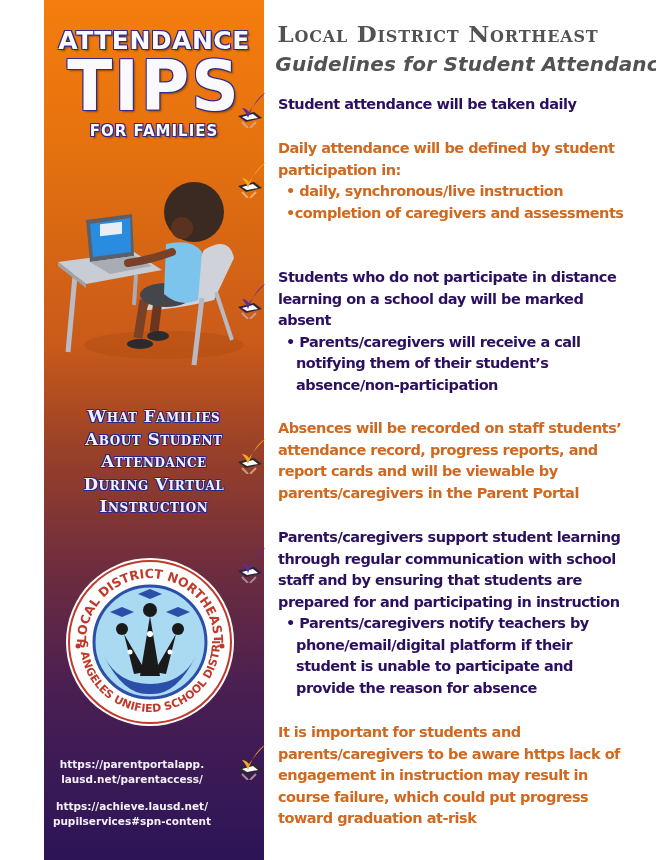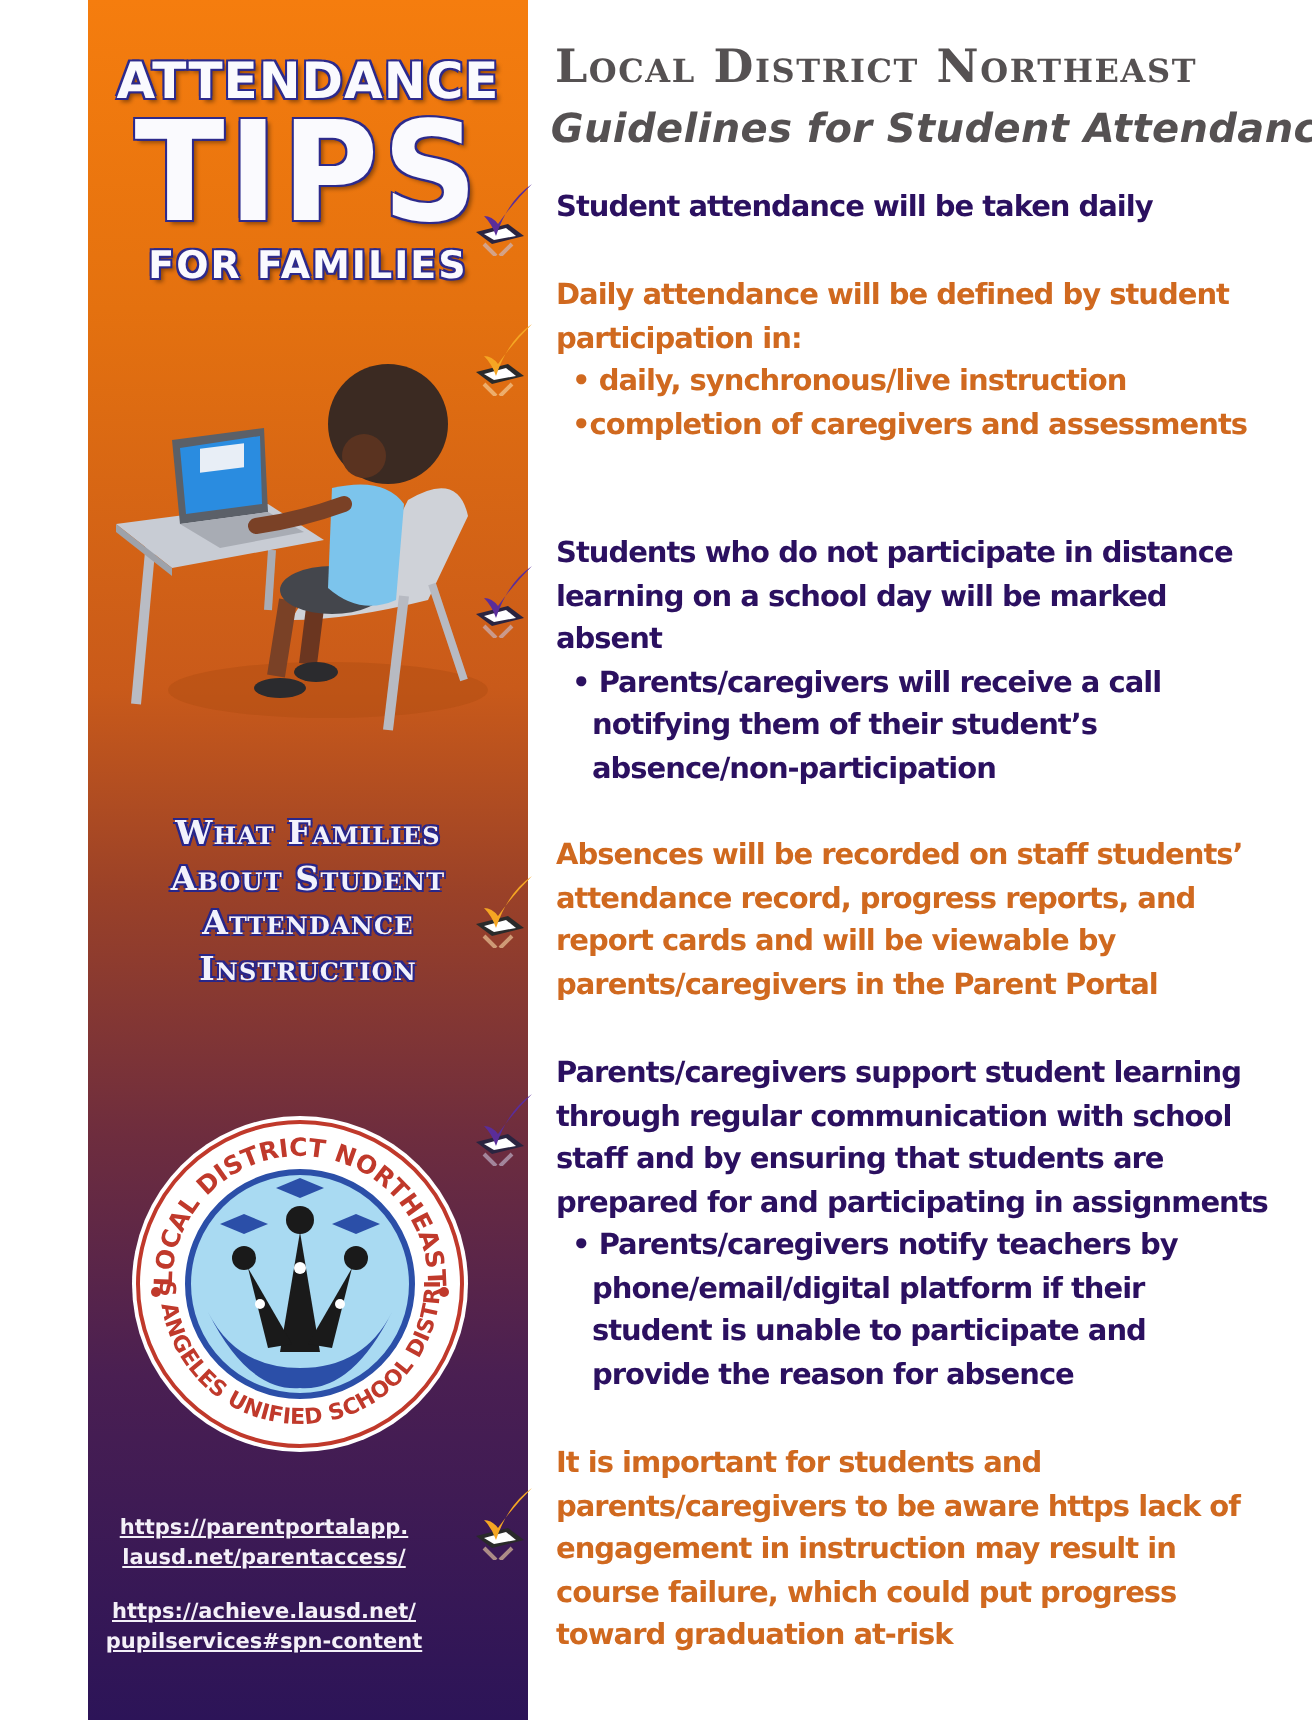--- a/index.html
+++ b/index.html
@@ -11,35 +11,35 @@
     background: linear-gradient(180deg, #f57d0e 0%, #e4710f 18%, #c95a1a 40%, #9a4128 52%, #6e2d3e 66%, #4a1f52 80%, #2c1458 100%);
     margin-left: 44px;
   }
   .hdr-word {
     position: absolute; left: 0; width: 220px; text-align: center; color: #fafafe;
     font-family: "DejaVu Sans", sans-serif; font-weight: bold;
     text-shadow: 1px 1px 0 #2d2a8c, -1px -1px 0 #2d2a8c, 1px -1px 0 #2d2a8c, -1px 1px 0 #2d2a8c, 2px 2px 2px rgba(0,0,0,0.4);
   }
   .hdr-attendance { top: 26px; font-size: 25px; letter-spacing: 0.5px; }
   .hdr-tips { top: 54px; font-size: 66px; line-height: 66px; letter-spacing: 2px; transform: scaleY(1.05); }
-  .hdr-families { top: 122px; font-size: 19px; letter-spacing: 1px; text-align: center; }
+  .hdr-families { top: 122px; font-size: 15px; letter-spacing: 1px; text-align: center; }
 
   .illustration { position: absolute; left: 10px; top: 160px; width: 200px; height: 210px; }
 
   .sidebar-headline {
     position: absolute; left: 0; top: 406px; width: 220px; text-align: center;
     color: #f2f2fc; font-family: "DejaVu Serif", serif; font-weight: bold;
     font-size: 16.5px; line-height: 22.5px; font-variant: small-caps; letter-spacing: 0.6px;
     text-shadow: 1px 1px 0 #28268a, -1px -1px 0 #28268a, 1px -1px 0 #28268a, -1px 1px 0 #28268a;
   }
 
   .logo { position: absolute; left: 20px; top: 556px; width: 172px; height: 172px; }
 
   .links { position: absolute; left: 0; top: 757px; width: 176px; text-align: center;
-    color: #f4f0f8; font-family: "DejaVu Sans", sans-serif; font-weight: bold; font-size: 10.5px; line-height: 15px; text-decoration: underline; }
+    color: #f4f0f8; font-family: "DejaVu Sans", sans-serif; font-weight: bold; font-size: 10.5px; line-height: 15px; }
   .links .gap { height: 12px; }
 
   .main { position: absolute; left: 220px; top: 0; width: 436px; height: 860px; }
   .main-title {
     position: absolute; top: 20px; left: 0; width: 436px; text-align: center;
     color: #555152; font-family: "DejaVu Serif", serif; font-weight: bold;
     font-size: 23px; font-variant: small-caps; letter-spacing: 0.8px;
   }
   .main-subtitle {
     position: absolute; top: 52px; left: 0; width: 508px; text-align: center;
@@ -98,20 +98,21 @@
     <path d="M118 92 Q96 100 74 103" stroke="#7a4126" stroke-width="8" fill="none" stroke-linecap="round"></path>
 
     <circle cx="140" cy="52" r="30" fill="#3b2a22"></circle>
     <circle cx="128" cy="68" r="11" fill="#5a3320"></circle>
   </svg>
 
   <div class="sidebar-headline">
     <div>What Families</div>
     <div>About Student</div>
     <div>Attendance</div>
+    <div>During Virtual</div>
     <div>Instruction</div>
   </div>
 
   <svg class="logo" viewBox="0 0 172 172">
     <defs>
       <path id="arcTop" d="M 22 86 A 64 64 0 0 1 150 86"></path>
       <path id="arcBot" d="M 16 86 A 70 70 0 0 0 156 86"></path>
     </defs>
     <circle cx="86" cy="86" r="84" fill="#ffffff"></circle>
     <circle cx="86" cy="86" r="81" fill="#ffffff" stroke="#c0392b" stroke-width="2"></circle>
@@ -221,21 +222,21 @@
     <svg class="check" style="top:18px;" viewBox="0 0 32 38">
       <polygon points="2,26 18,22 26,28 10,32" fill="#2a2440"></polygon>
       <polygon points="6,27 17,24 22,28 11,30" fill="#ffffff"></polygon>
       <path d="M6 18 Q10 22 12 28 Q18 10 30 2 Q20 12 13 22 Q10 18 6 18 Z" fill="#5a2d9a"></path>
       <path d="M6 32 L12 38 M20 32 L14 38" stroke="#c9c2d8" stroke-width="2" opacity="0.6"></path>
     </svg>
     <div class="item-text purple" style="top:0;">
       <div>Parents/caregivers support student learning</div>
       <div>through regular communication with school</div>
       <div>staff and by ensuring that students are</div>
-      <div>prepared for and participating in assignments</div>
+      <div>prepared for and participating in instruction</div>
       <div class="sub2" style="width:340px;">• Parents/caregivers notify teachers by phone/email/digital platform if their student is unable to participate and provide the reason for absence</div>
     </div>
   </div>
 
   <div class="item" style="top:722px;">
     <svg class="check" style="top:20px;" viewBox="0 0 32 38">
       <polygon points="2,26 18,22 26,28 10,32" fill="#2a2a2a"></polygon>
       <polygon points="6,27 17,24 22,28 11,30" fill="#ffffff"></polygon>
       <path d="M6 18 Q10 22 12 28 Q18 10 30 2 Q20 12 13 22 Q10 18 6 18 Z" fill="#f5a623"></path>
       <path d="M6 32 L12 38 M20 32 L14 38" stroke="#f8d9a8" stroke-width="2" opacity="0.6"></path>

